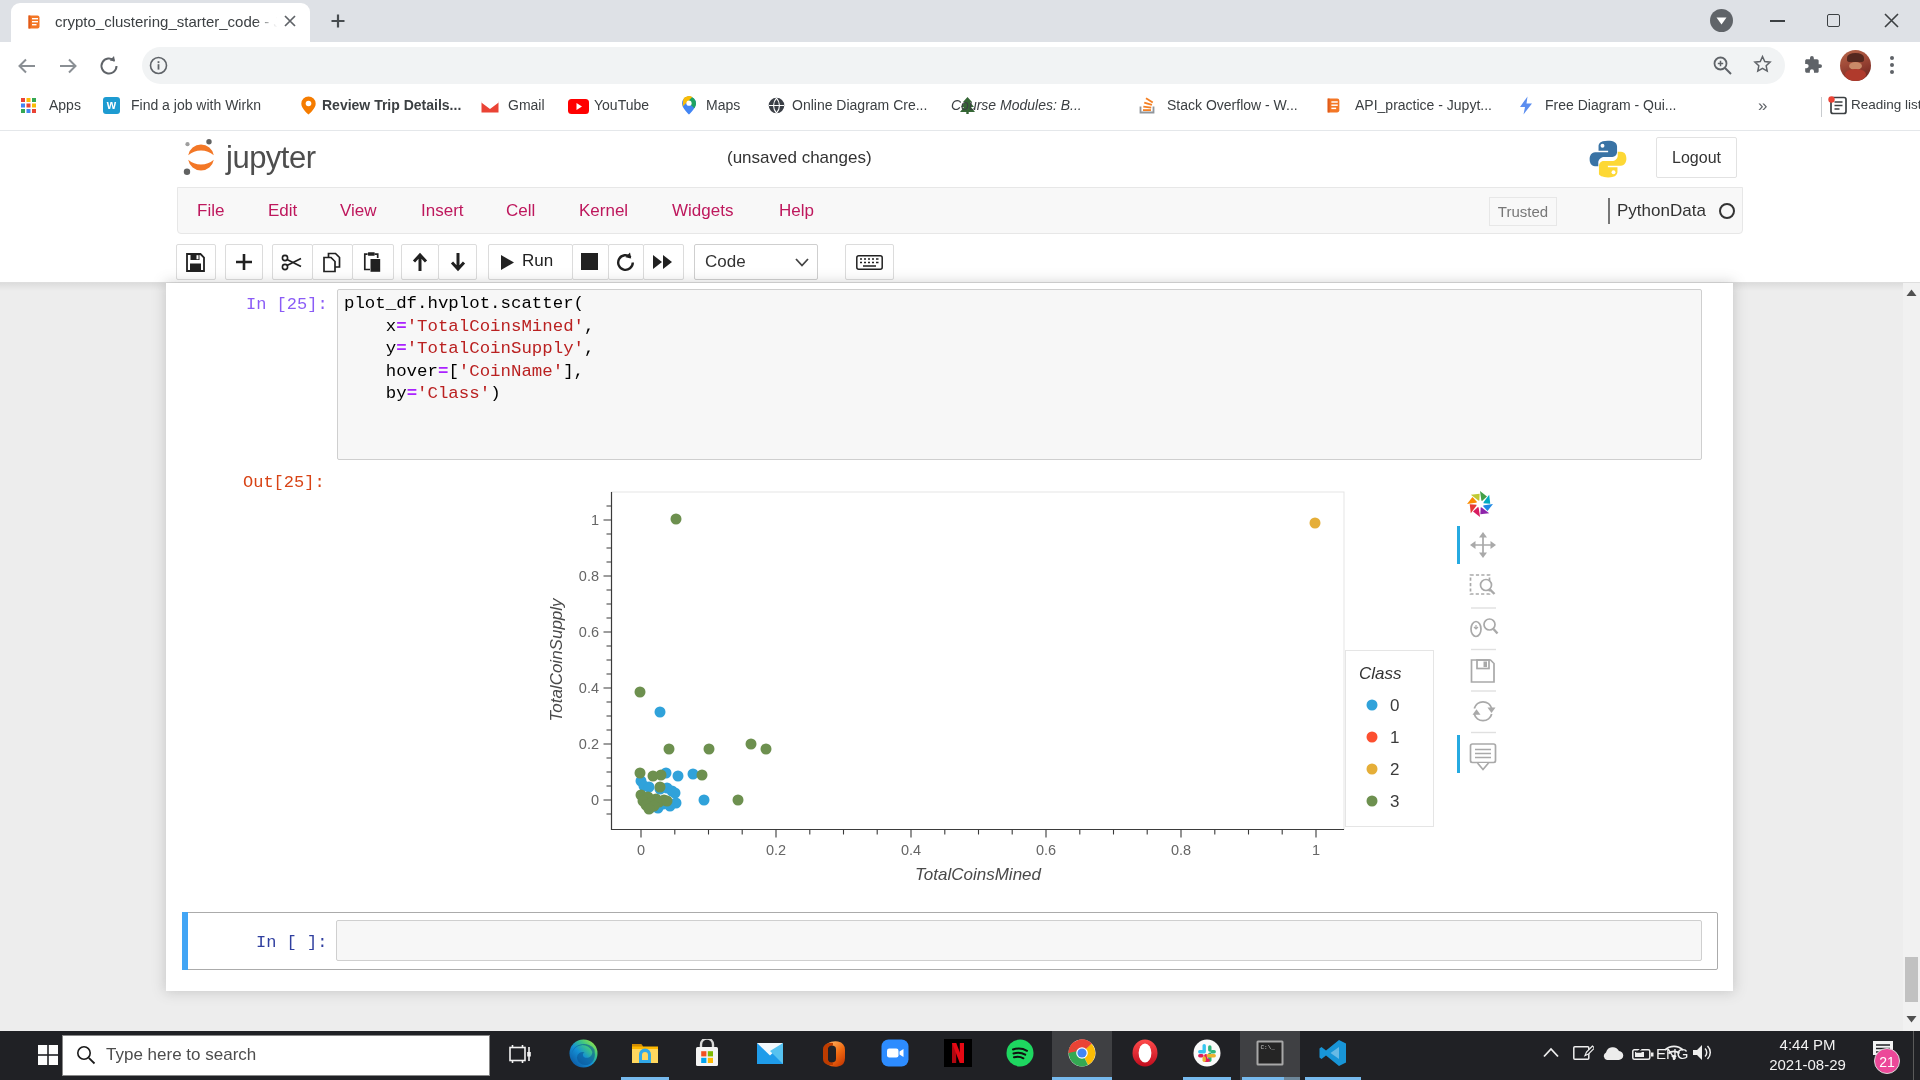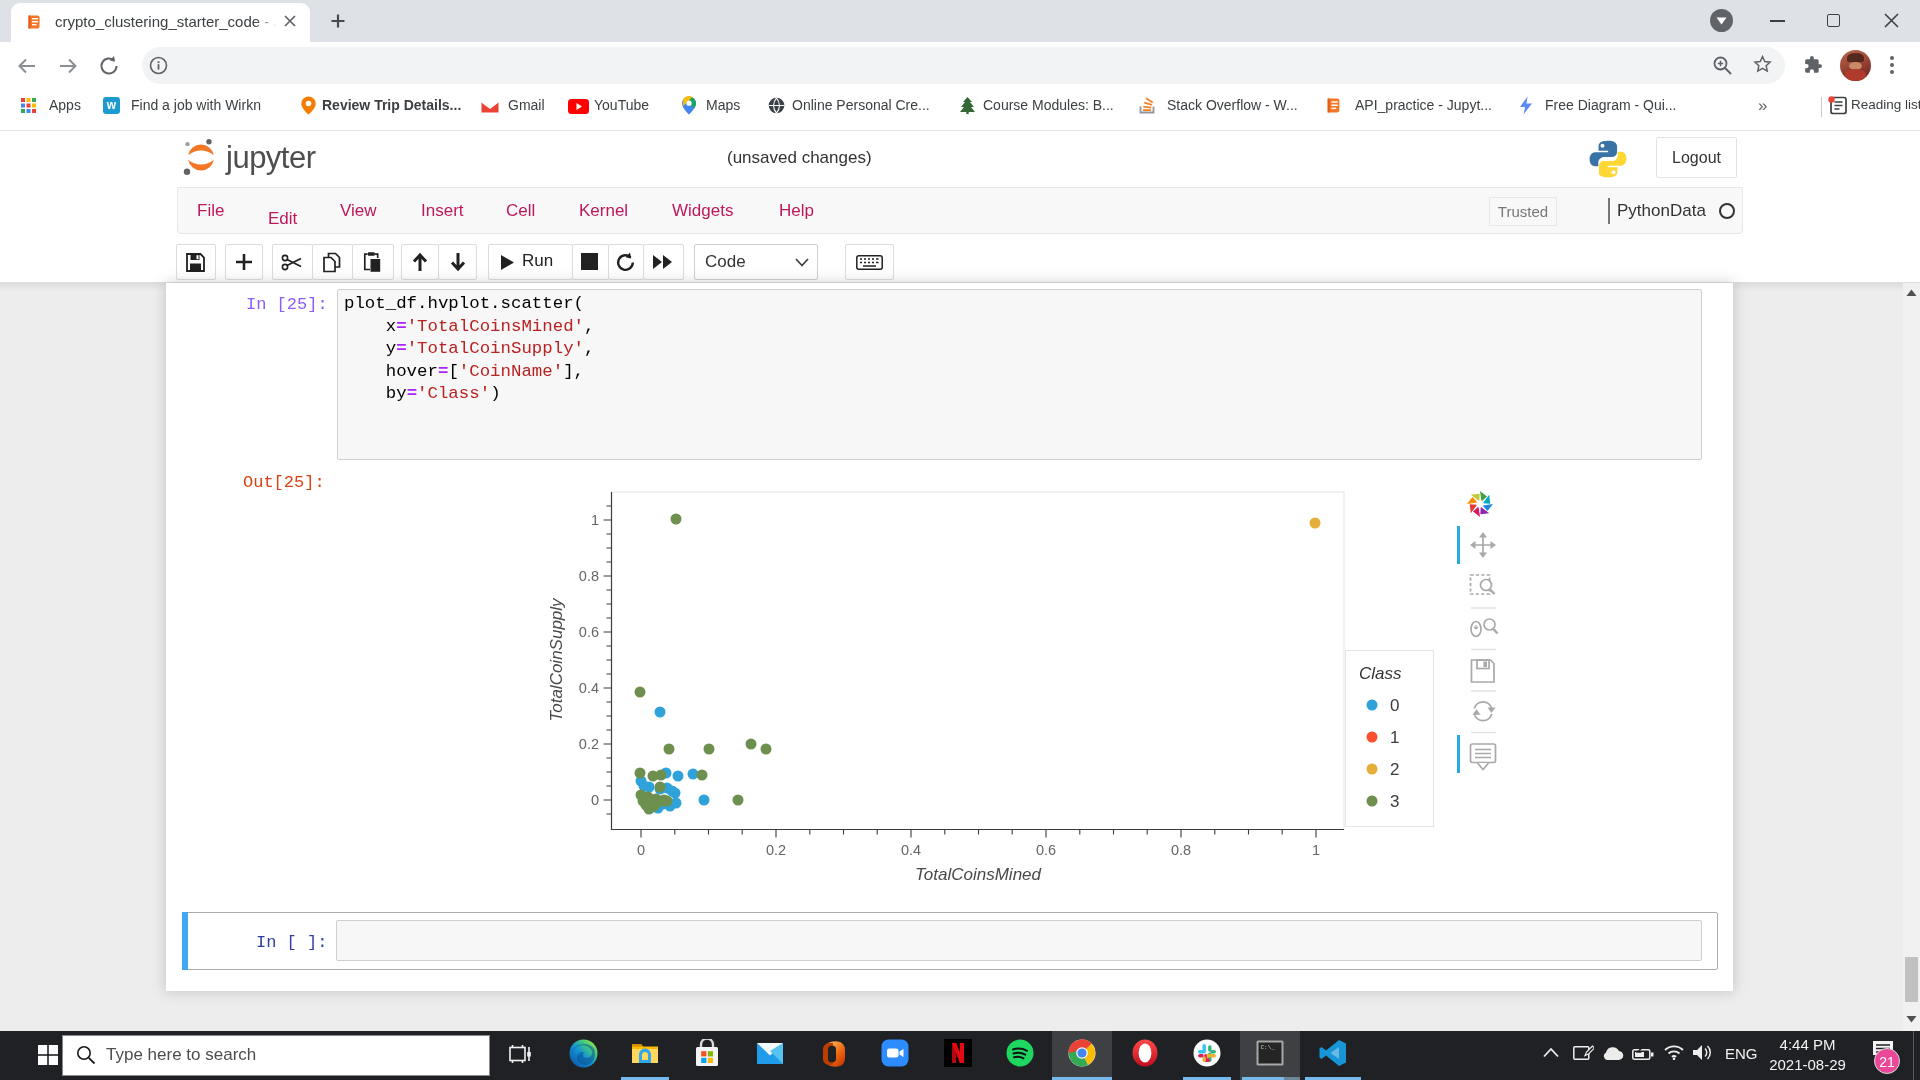--- a/index.html
+++ b/index.html
@@ -125,26 +125,26 @@
         <path d="M8 0.5 a7 7 0 0 1 7 7 c0 4.8 -7 11 -7 11 s-7 -6.2 -7 -11 A7 7 0 0 1 8 0.5 z" fill="#4285f4"></path>
         <path d="M8 0.5 a7 7 0 0 1 7 7 c0 1.5 -.7 3.2 -1.6 4.8 L3 2.6 A7 7 0 0 1 8 .5 z" fill="#1ea362"></path>
         <path d="M1.6 10.5 L11.3 .9 a7 7 0 0 0 -8.9 2.2 z" fill="#fbbc05"></path>
         <circle cx="8" cy="7.2" r="2.6" fill="#fff"></circle>
       </svg>
   <div class="abs bmt" style="left:706px;">Maps</div>
   <svg class="abs" style="left:768px;top:97px" width="17" height="17" viewBox="0 0 17 17">
         <circle cx="8.5" cy="8.5" r="7.8" fill="#3b3f46"></circle>
         <path d="M1 8.5 h15 M8.5 1 a11 11 0 0 1 0 15 M8.5 1 a11 11 0 0 0 0 15" stroke="#fff" stroke-width="1.1" fill="none"></path>
       </svg>
-  <div class="abs bmt" style="left:792px;">Online Personal Cre...</div>
+  <div class="abs bmt" style="left:792px;">Online Diagram Cre...</div>
   <svg class="abs" style="left:959px;top:96px" width="17" height="18" viewBox="0 0 17 18">
         <path d="M8.5 1 L13 6 H11 L15 11 H12 L16 16 H1 L5 11 H2 L6 6 H4 Z" fill="#356635"></path>
         <rect x="7.3" y="14" width="2.4" height="4" fill="#356635"></rect>
       </svg>
-  <div class="abs bmt" style="left:983px;">Course Modules: B...</div>
+  <div class="abs bmt" style="left:951px;font-style:italic;">Course Modules: B...</div>
   <svg class="abs" style="left:1139px;top:96px" width="16" height="18" viewBox="0 0 16 18">
         <path d="M1.5 10.5 v6 h13 v-6" fill="none" stroke="#90959b" stroke-width="1.8"></path>
         <rect x="4" y="13.2" width="8" height="1.8" fill="#f48024"></rect>
         <rect x="4.3" y="10.2" width="8" height="1.8" fill="#f48024" transform="rotate(7 8 11)"></rect>
         <rect x="5" y="6.8" width="8" height="1.8" fill="#f48024" transform="rotate(17 9 8)"></rect>
         <rect x="6.5" y="3.2" width="8" height="1.8" fill="#f48024" transform="rotate(32 10 4)"></rect>
       </svg>
   <div class="abs bmt" style="left:1167px;">Stack Overflow - W...</div>
   <svg class="abs" style="left:1325px;top:97px" width="17" height="17" viewBox="0 0 16 16">
         <path d="M2.5 1.5 h9 a2 2 0 0 1 2 2 v9 a2 2 0 0 1 -2 2 h-9 z" fill="#f37726"></path>
@@ -183,21 +183,21 @@
 <svg class="abs" style="left:1587px;top:138px" width="42" height="42" viewBox="0 0 32 32">
   <path d="M15.9 2 c-6.5 0 -7.1 2.8 -7.1 4.5 V9.7 h7.3 v1.2 H6.2 C3.1 10.9 2 13.9 2 16.2 c0 2.4 1 5.3 4.1 5.3 h2.5 v-2.8 c0 -2.4 2.1 -4.3 4.4 -4.3 h6.3 c2 0 3.6 -1.7 3.6 -3.7 V6.5 C22.9 3.5 20.4 2 15.9 2 z" fill="#3973a5"></path>
   <circle cx="11.8" cy="5.9" r="1.5" fill="#fff"></circle>
   <path d="M16.1 30 c6.5 0 7.1 -2.8 7.1 -4.5 V22.3 h-7.3 v-1.2 h9.9 c3.1 0 4.2 -3 4.2 -5.3 c0 -2.4 -1 -5.3 -4.1 -5.3 h-2.5 v2.8 c0 2.4 -2.1 4.3 -4.4 4.3 h-6.3 c-2 0 -3.6 1.7 -3.6 3.7 v6.2 C9.1 28.5 11.6 30 16.1 30 z" fill="#fdd835"></path>
   <circle cx="20.2" cy="26.1" r="1.5" fill="#fff"></circle>
 </svg>
 <div class="abs" style="left:1656px;top:137px;width:81px;height:41px;border:1px solid #e2e2e2;border-radius:2px;font-size:16px;color:#333;text-align:center;line-height:39px;">Logout</div>
 
 <div class="abs" style="left:177px;top:187px;width:1566px;height:47px;background:#f8f8f8;border:1px solid #e7e7e7;border-radius:0 0 4px 4px;"></div>
 <div class="abs menu" style="left:197px;">File</div>
-<div class="abs menu" style="left:268px;margin-top:8px;">Edit</div>
+<div class="abs menu" style="left:268px;">Edit</div>
 <div class="abs menu" style="left:340px;">View</div>
 <div class="abs menu" style="left:421px;">Insert</div>
 <div class="abs menu" style="left:506px;">Cell</div>
 <div class="abs menu" style="left:579px;">Kernel</div>
 <div class="abs menu" style="left:672px;">Widgets</div>
 <div class="abs menu" style="left:779px;">Help</div>
 <div class="abs" style="left:1489px;top:197px;width:68px;height:29px;border:1px solid #e7e7e7;font-size:15px;color:#777;text-align:center;line-height:27px;">Trusted</div>
 <div class="abs" style="left:1608px;top:198px;width:2px;height:26px;background:#777;"></div>
 <div class="abs" style="left:1617px;top:201px;font-size:17px;color:#333;">PythonData</div>
 <div class="abs" style="left:1719px;top:203px;width:16px;height:16px;border:2.4px solid #333;border-radius:50%;"></div>
@@ -559,21 +559,21 @@
 <svg class="abs" style="left:1664px;top:1045px" width="20" height="15" viewBox="0 0 20 15">
       <path d="M1 5 a13 13 0 0 1 18 0" fill="none" stroke="#eee" stroke-width="1.8"></path>
       <path d="M4.5 8.5 a8 8 0 0 1 11 0" fill="none" stroke="#eee" stroke-width="1.8"></path>
       <path d="M7.8 11.7 a4 4 0 0 1 4.4 0" fill="none" stroke="#eee" stroke-width="1.8"></path>
       <circle cx="10" cy="13.8" r="1.3" fill="#eee"></circle>
     </svg>
 <svg class="abs" style="left:1692px;top:1044px" width="20" height="17" viewBox="0 0 20 17">
       <path d="M1 6 h4 l5 -5 v15 l-5 -5 h-4 Z" fill="#eee"></path>
       <path d="M13 4.5 a5.5 5.5 0 0 1 0 8 M15.5 2 a9 9 0 0 1 0 13" stroke="#eee" stroke-width="1.5" fill="none"></path>
     </svg>
-<div class="abs" style="left:1725px;top:1045px;font-size:15px;color:#f2f2f2;">ENG</div>
+<div class="abs" style="left:1656px;top:1045px;font-size:15px;color:#f2f2f2;">ENG</div>
 <div class="abs" style="left:1770px;top:1036px;width:75px;text-align:center;font-size:15px;color:#f2f2f2;">4:44 PM</div>
 <div class="abs" style="left:1762px;top:1056px;width:91px;text-align:center;font-size:15px;color:#f2f2f2;">2021-08-29</div>
 <svg class="abs" style="left:1872px;top:1040px" width="22" height="20" viewBox="0 0 22 20">
       <path d="M1 1 H21 V15 H9 L5 19 V15 H1 Z" fill="#f4f4f4"></path>
       <path d="M4 5 h14 M4 8.5 h14 M4 12 h9" stroke="#202125" stroke-width="1.3"></path>
     </svg>
 <div class="abs" style="left:1874px;top:1048px;width:26px;height:26px;border-radius:50%;background:#ec4899;border:1.6px solid #dadada;color:#fff;font-size:14px;text-align:center;line-height:26px;">21</div>
 <div class="abs" style="left:1913px;top:1031px;width:1px;height:49px;background:#5a5a5a;"></div>
 </div>
 

